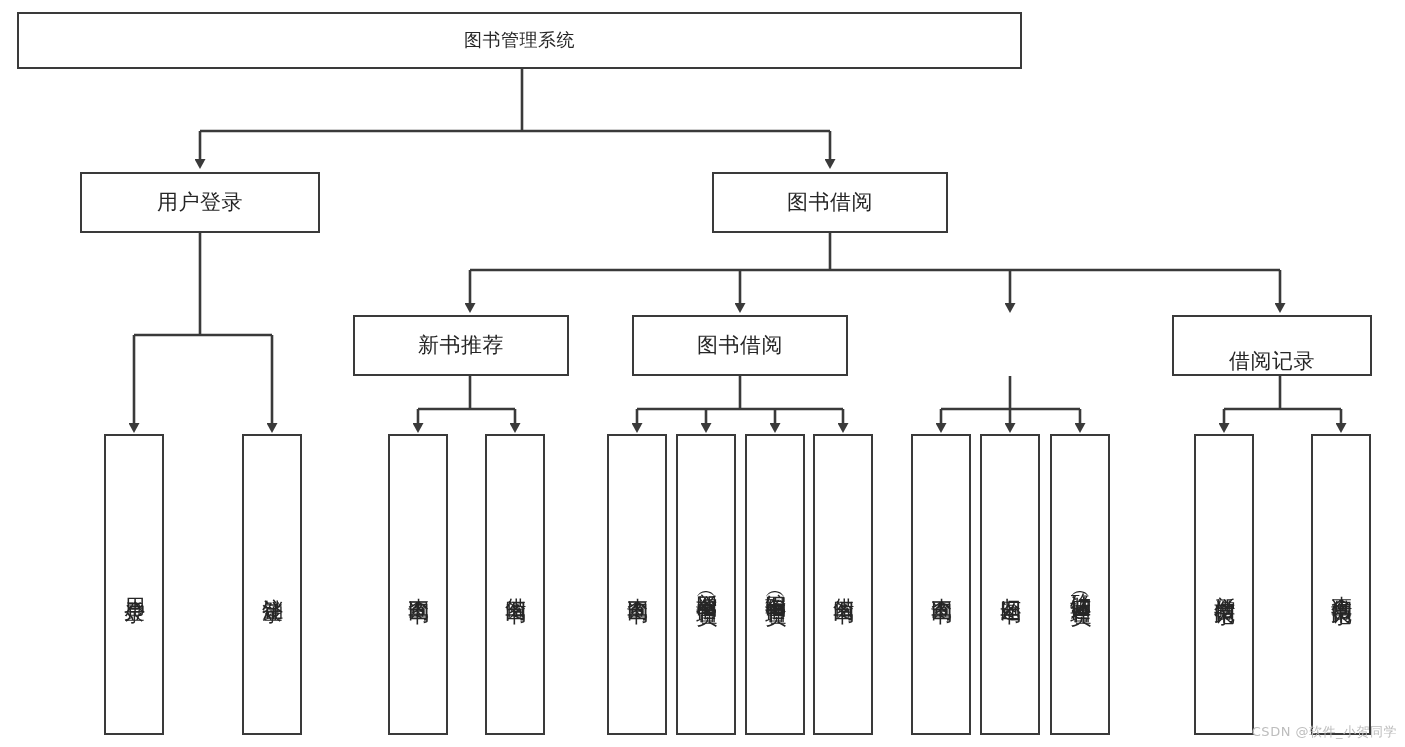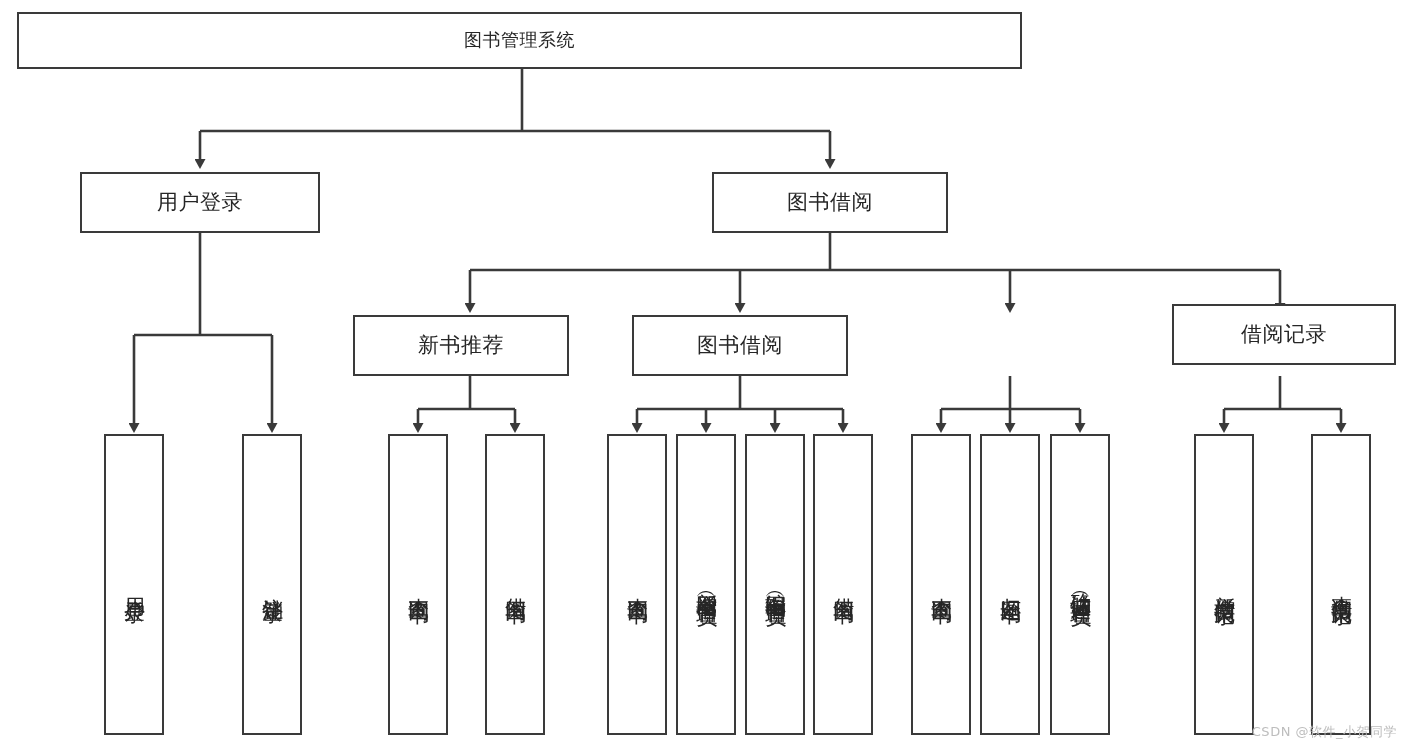--- a/index.html
+++ b/index.html
@@ -126,21 +126,21 @@
   <div class="node" style="left:712px; top:172px; width:236px; height:61px;">
     <span class="label">图书借阅</span>
   </div>
 
   <div class="node" style="left:353px; top:315px; width:216px; height:61px;">
     <span class="label">新书推荐</span>
   </div>
   <div class="node" style="left:632px; top:315px; width:216px; height:61px;">
     <span class="label">图书借阅</span>
   </div>
-  <div class="node" style="left:1172px; top:304px; width:224px; height:61px;">
+  <div class="node" style="left:1172px; top:315px; width:200px; height:61px;align-items:flex-end;">
     <span class="label">借阅记录</span>
   </div>
 
   <div class="node leaf" style="left:104px; top:434px; width:60px; height:301px;">
     <span class="label">用户登录</span>
   </div>
   <div class="node leaf" style="left:242px; top:434px; width:60px; height:301px;">
     <span class="label">注销登录</span>
   </div>
 

